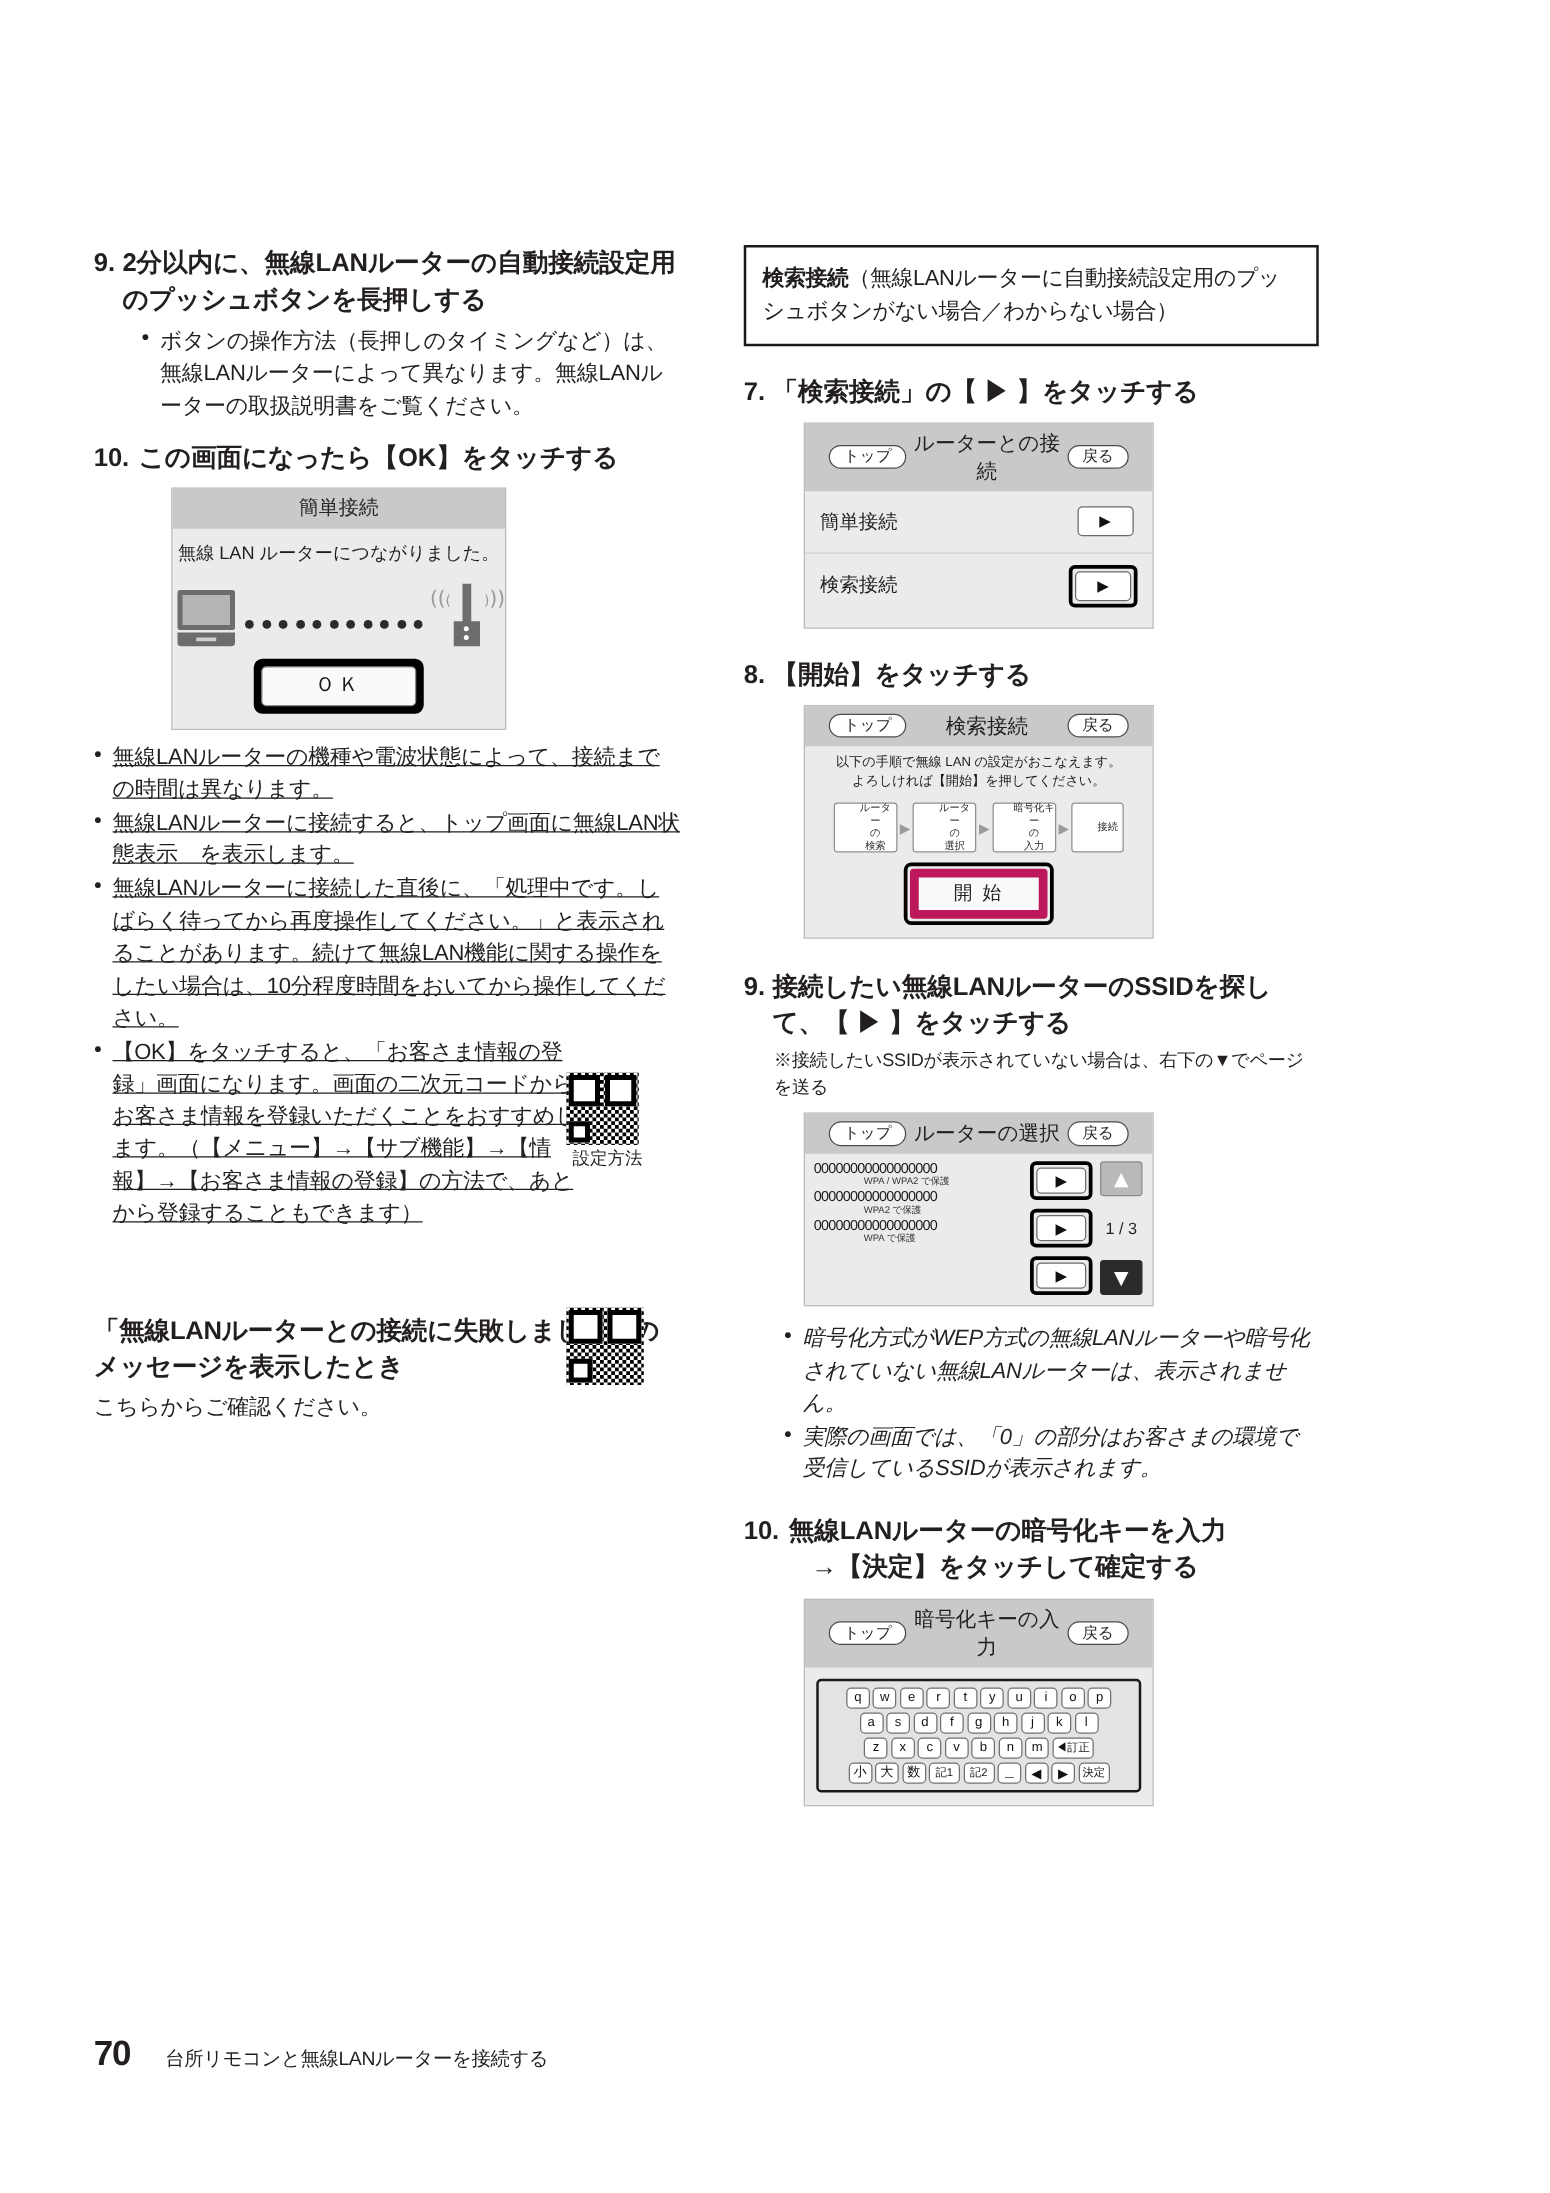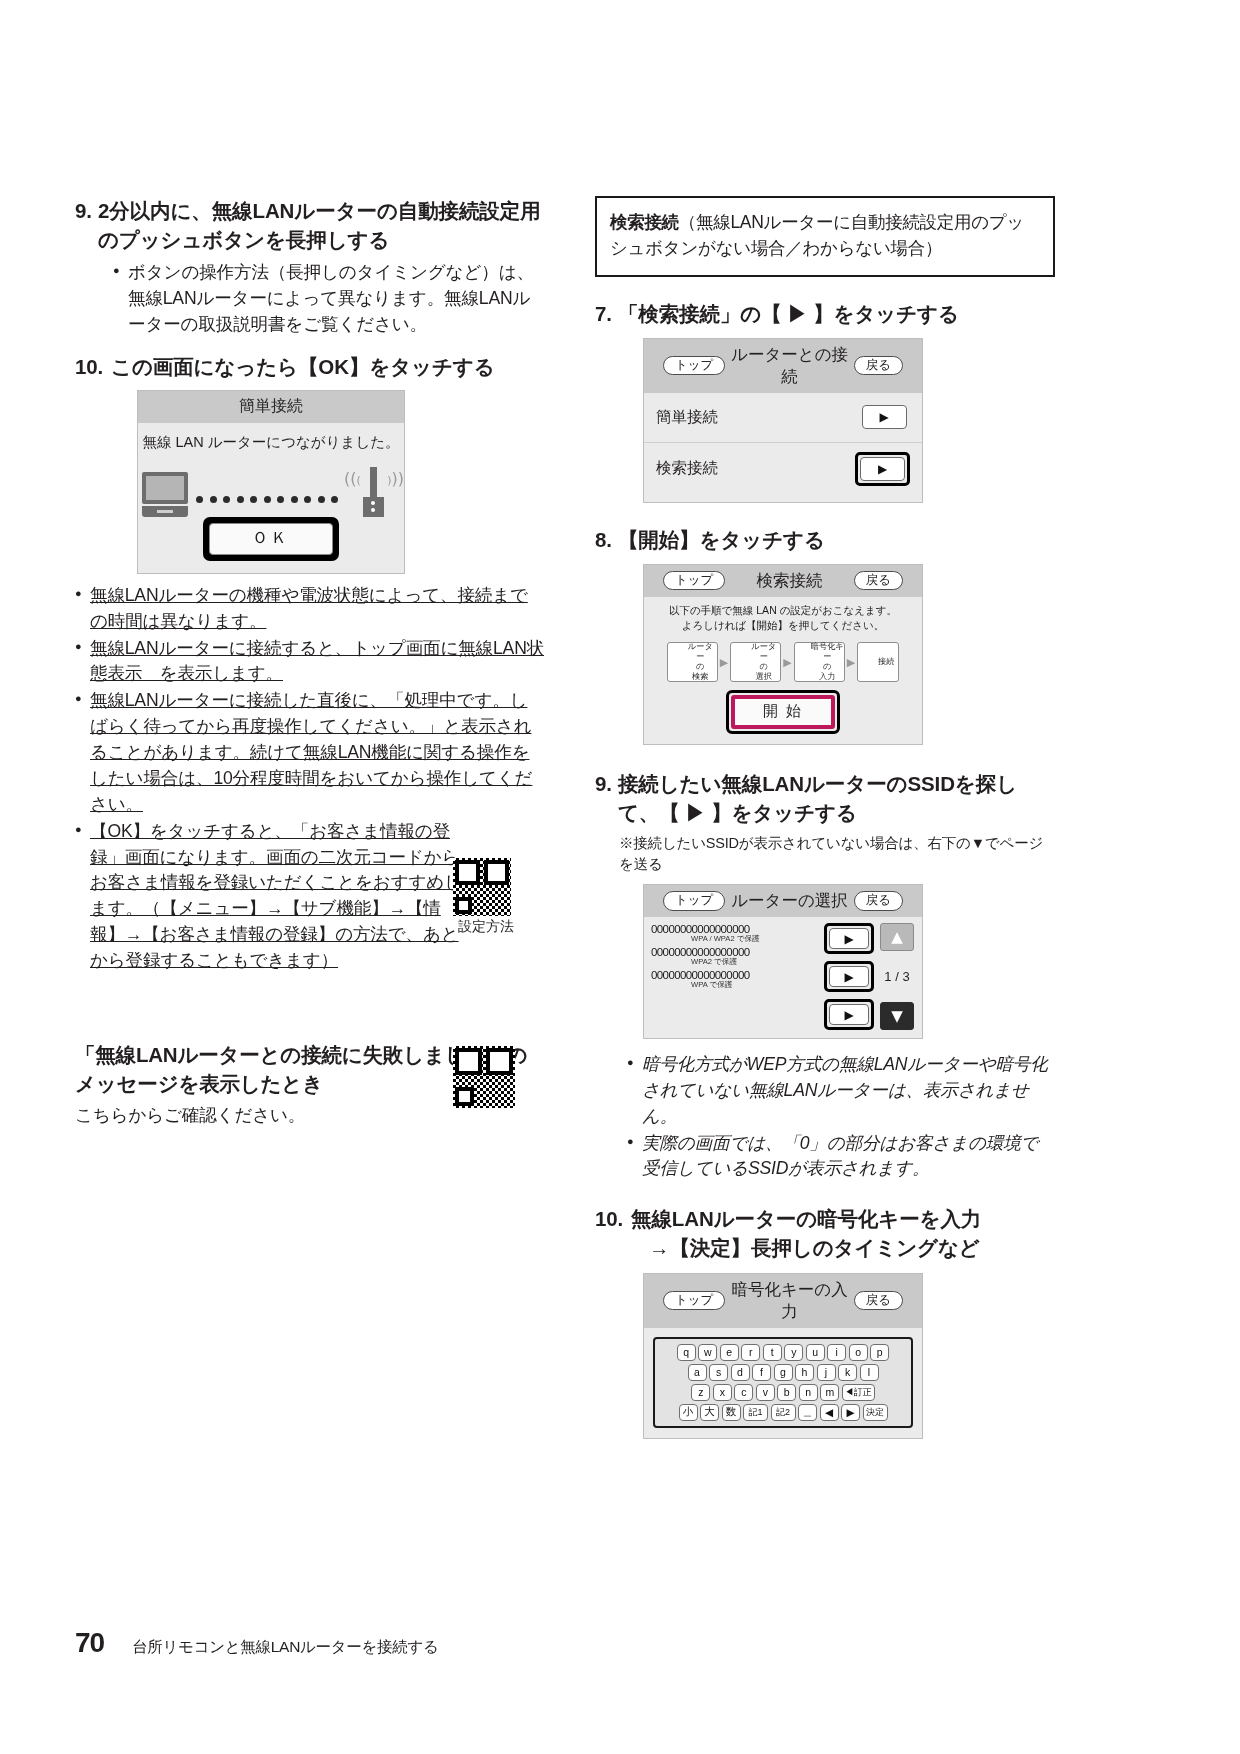--- a/index.html
+++ b/index.html
@@ -73,21 +73,21 @@
          background:#6d6d6d; }
   .rbody { position:absolute; left:17px; bottom:0; width:21px; height:20px;
            background:#6d6d6d; }
   .rbody:after { content:""; position:absolute; left:8px; top:4px;
                  width:4px; height:4px; background:#fff; border-radius:50%;
                  box-shadow:0 7px 0 #fff; }
   .wave { position:absolute; top:8px; font-size:16px; color:#9a9a9a;
           font-family:"DejaVu Sans", sans-serif; }
   .wave.l { left:-2px; }
   .wave.r { right:-4px; }
-  .okwrap { display:flex; justify-content:center; }
+  .okwrap { margin-top:10px; display:flex; justify-content:center; }
   .ok-btn {
     border:4px solid #000; border-radius:7px; background:#000; padding:2px;
   }
   .ok-inner {
     background:#fafafa; border:1px solid #8a8a8a; border-radius:4px;
     font-size:16px; letter-spacing:3px; padding:4px 42px 5px;
     text-align:center; color:#1a1a1a;
   }
 
   
@@ -137,21 +137,21 @@
           gap:2px; padding:6px 6px 2px; }
   .flow-box { background:#fff; border:1px solid #8f8f8f; border-radius:3px;
               width:51px; height:40px; display:flex; align-items:center;
               justify-content:center; text-align:center; font-size:8.2px;
               line-height:1.25;padding-left:16px; }
   .flow-box.last { width:42px; }
   .flow-arr { color:#9a9a9a; font-size:11px;
               font-family:"DejaVu Sans", sans-serif; }
   .start-wrap { display:flex; justify-content:center; padding:6px 0 10px; }
   .start-btn { border:3.5px solid #000; border-radius:6px; padding:2px; }
-  .start-inner { background:#fafafa; border:4px solid #be185d;
+  .start-inner { background:#fafafa; border:7px solid #be185d;
                  border-radius:3px; font-size:15px; letter-spacing:2px;
                  padding:3px 28px 4px; }
 
   
   .rs-screen { width:280px; margin:10px 0 0 48px; }
   .rs-body { display:flex; padding:6px 7px 8px; gap:5px; }
   .ssid-col { flex:1; min-width:0; }
   .ssid-item { margin-bottom:2px; }
   .ssid-zeros { font-size:11.5px; letter-spacing:-0.6px; white-space:nowrap;
                 overflow:hidden; color:#1a1a1a; font-family:"Liberation Sans", sans-serif; }
@@ -381,21 +381,21 @@
 
     <ul class="bullets indent-r" style="margin-top:13px;font-style:italic;">
       <li>暗号化方式がWEP方式の無線LANルーターや暗号化されていない無線LANルーターは、表示されません。</li>
       <li>実際の画面では、「0」の部分はお客さまの環境で受信しているSSIDが表示されます。</li>
     </ul>
 
     <div class="step" style="margin-top:22px;">
       <span class="num wide">10.</span>
       <span class="txt">
         <span>無線LANルーターの暗号化キーを入力</span><br>
-        <span style="margin-left:18px; display:inline-block;">→【決定】長押しのタイミングなど</span>
+        <span style="margin-left:18px; display:inline-block;">→【決定】をタッチして確定する</span>
       </span>
     </div>
 
     <div class="screen kb-screen">
       <div class="bar">
         <span class="pill">トップ</span>
         <span class="mid">暗号化キーの入力</span>
         <span class="pill">戻る</span>
       </div>
       <div class="kb-area">

